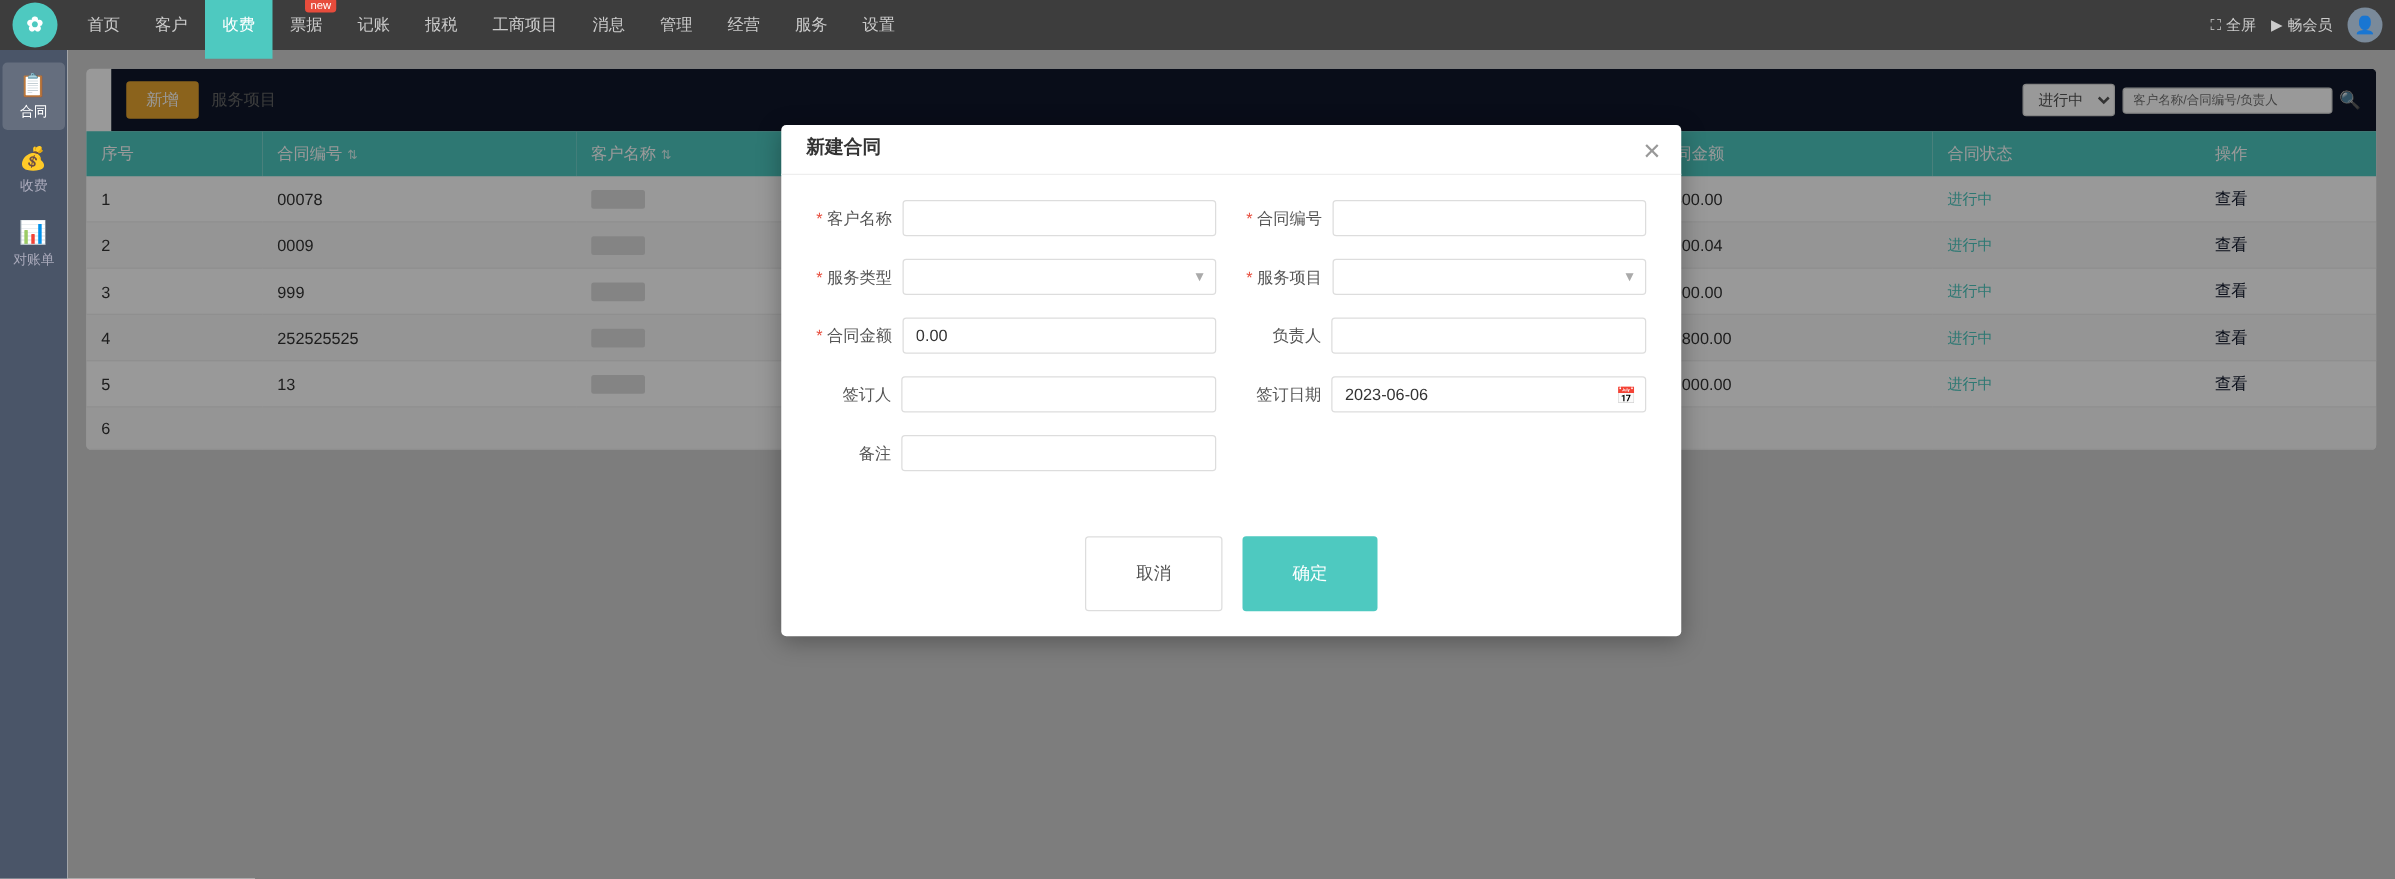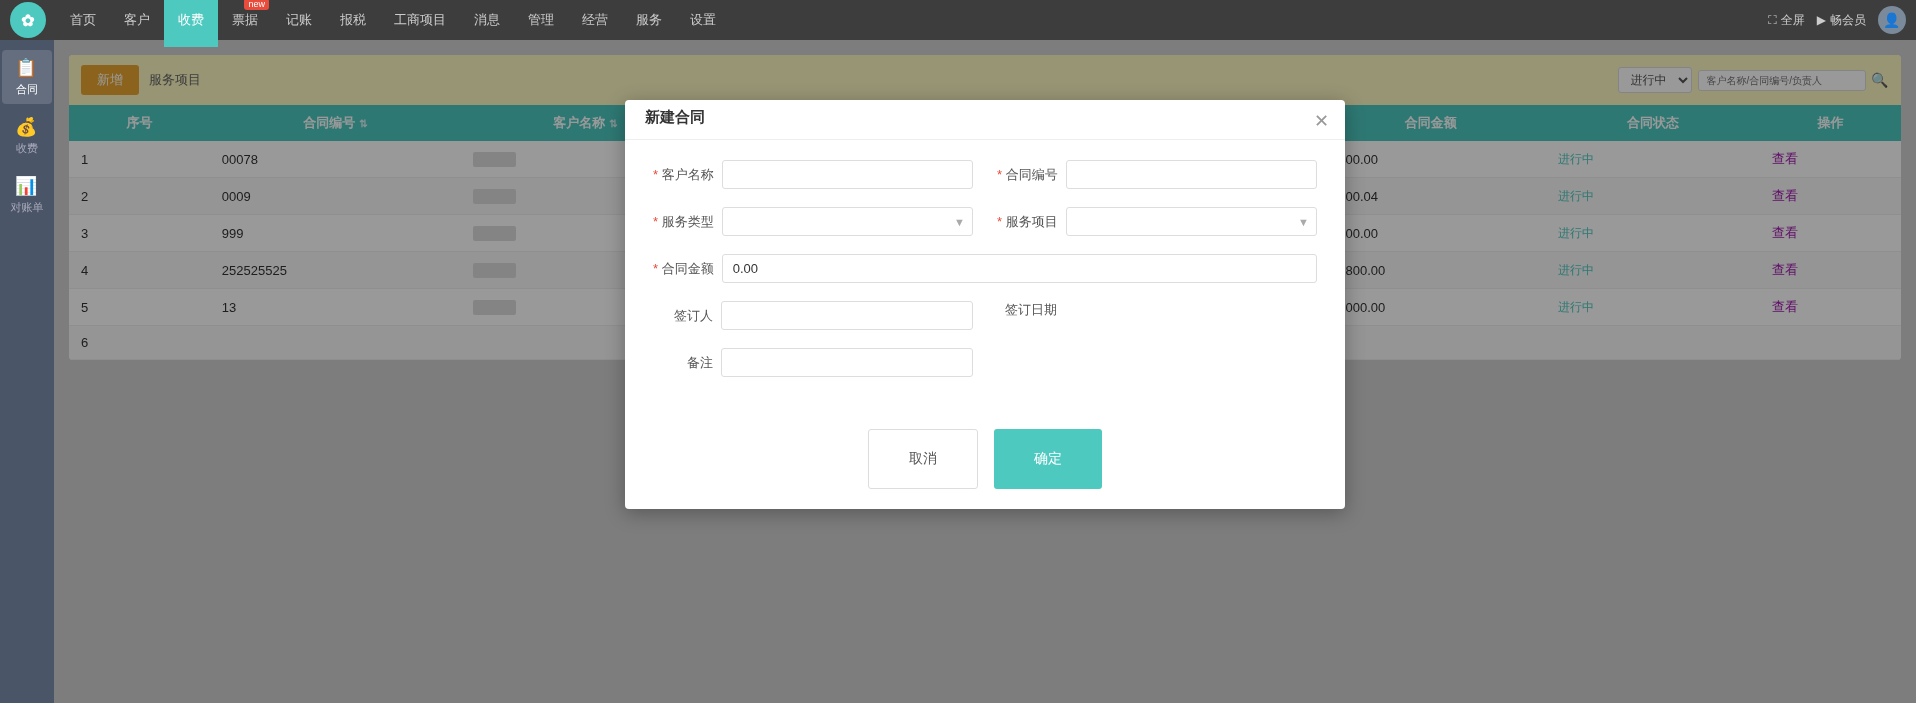--- a/index.html
+++ b/index.html
@@ -137,21 +137,22 @@
       background: white;
       border-radius: 4px;
       overflow: hidden;
     }
 
     .table-toolbar {
       display: flex;
       align-items: center;
       padding: 10px 12px;
       gap: 10px;
-      background: #fef9c3;
+      background: #0f172a;
+      margin-left: 20px;
     }
     .btn-new {
       background: #e8a630;
       color: white;
       border: none;
       padding: 6px 16px;
       border-radius: 3px;
       cursor: pointer;
       font-size: 13px;
     }
@@ -192,22 +193,22 @@
     .data-table {
       width: 100%;
       border-collapse: collapse;
     }
     .data-table thead tr {
       background: #4ec9c0;
       color: white;
     }
     .data-table thead th {
       padding: 9px 12px;
-      text-align: center;
-      font-weight: bold;
+      text-align: left;
+      font-weight: normal;
       font-size: 13px;
       white-space: nowrap;
     }
     .data-table tbody tr {
       border-bottom: 1px solid #eee;
     }
     .data-table tbody tr:nth-child(even) {
       background: #f8f8f8;
     }
     .data-table tbody td {
@@ -219,21 +220,21 @@
       display: inline-block;
       margin-left: 4px;
       font-size: 10px;
       color: rgba(255,255,255,0.8);
     }
     .status-badge {
       color: #4ec9c0;
       font-size: 12px;
     }
     .action-link {
-      color: #a21caf;
+      color: #0f172a;
       cursor: pointer;
       text-decoration: none;
     }
     .blurred-text {
       background: #ddd;
       color: transparent;
       border-radius: 2px;
       user-select: none;
       display: inline-block;
     }
@@ -602,29 +603,37 @@
                 <span class="select-arrow">▼</span>
               </div>
             </div>
           </div>
 
           <div class="form-row">
             <div class="form-group">
               <label class="form-label required">合同金额</label>
               <input class="form-input" type="text" value="0.00" style="">
             </div>
+            <div class="form-group">
+              <label class="form-label">负责人</label>
+              <input class="form-input" type="text" style="">
+            </div>
           </div>
 
           <div class="form-row">
             <div class="form-group">
               <label class="form-label">签订人</label>
               <input class="form-input" type="text" style="">
             </div>
             <div class="form-group">
               <label class="form-label">签订日期</label>
+              <div class="date-input-wrapper">
+                <input class="form-input" type="text" value="2023-06-06" style="">
+                <span class="date-icon">📅</span>
+              </div>
             </div>
           </div>
 
           <div class="form-row">
             <div class="form-group">
               <label class="form-label">备注</label>
               <input class="form-input" type="text" style="flex: 1 1 0%;">
             </div>
             <div style="flex:1"></div>
           </div>

